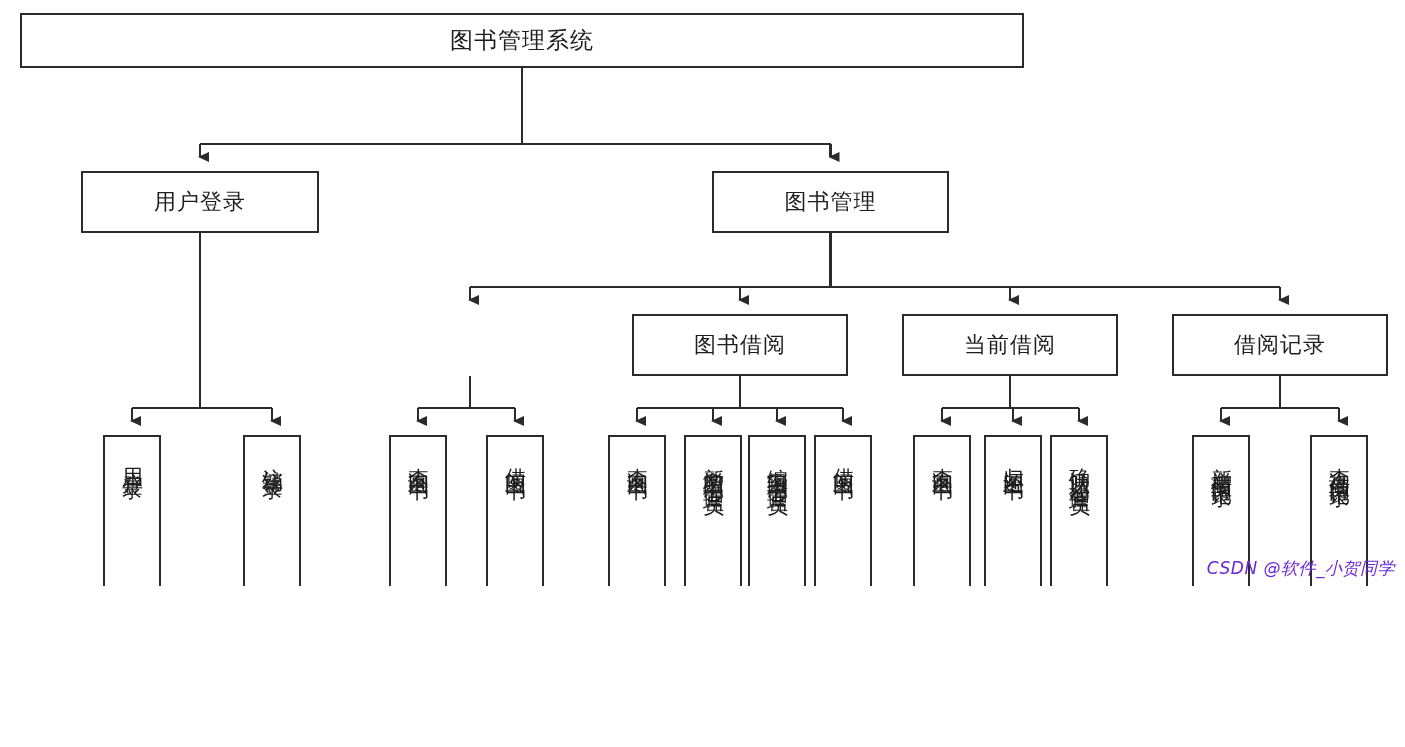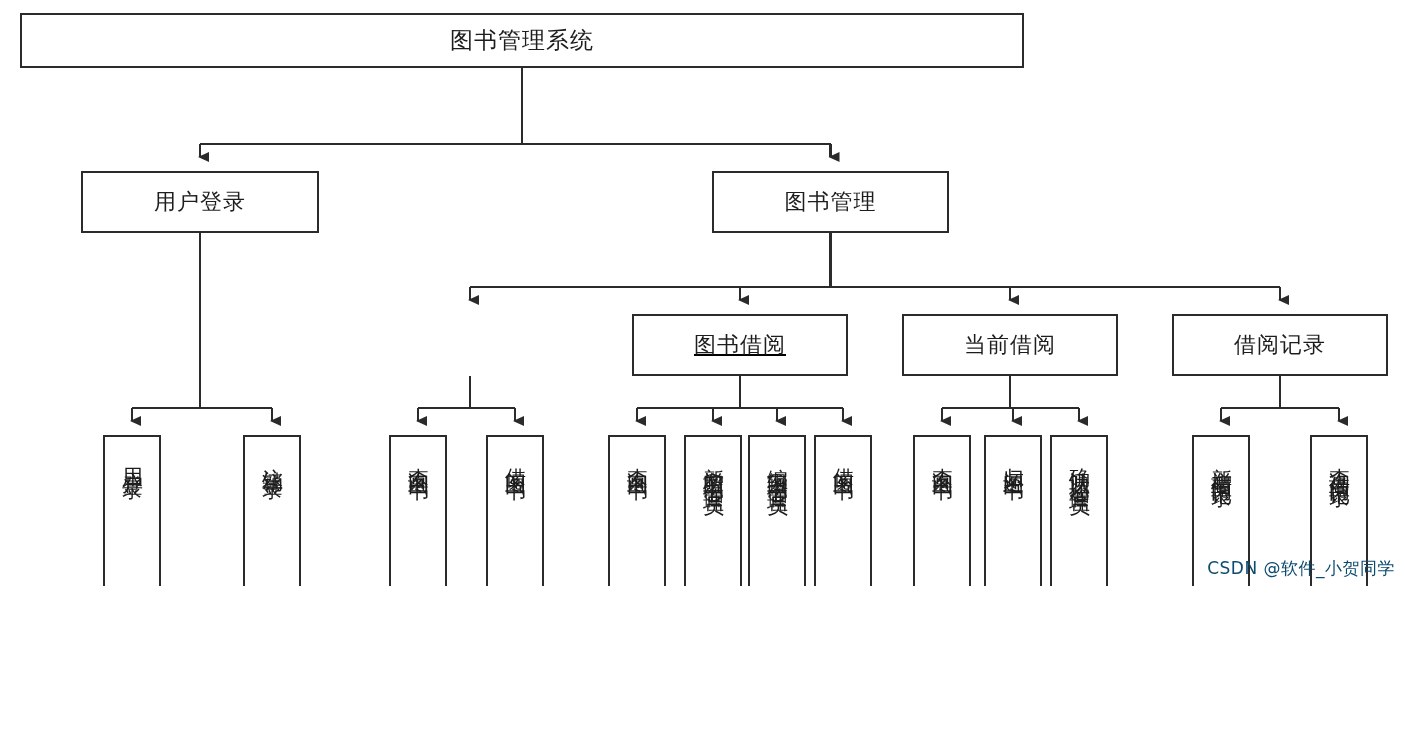--- a/index.html
+++ b/index.html
@@ -56,24 +56,25 @@
     line-height: 1;
     white-space: normal;
     max-height: 275px;
   }
   .node.root .node-label { font-size: 23px; }
   .watermark {
     position: absolute;
     right: 10px;
     bottom: 6px;
     font-size: 17px;
-    color: #0c4a6e;
+    color: #6d28d9;
     letter-spacing: 0.5px;
     z-index: 5;
     white-space: nowrap;
+    font-style: italic;
   }
 </style>
 </head>
 <body>
 
 <div id="diagram-canvas">
   <svg id="edge-layer" viewBox="0 0 1405 747" width="1405" height="747" xmlns="http://www.w3.org/2000/svg">
     <defs>
       <marker id="arrow-head" markerWidth="12" markerHeight="12" refX="5" refY="9" orient="auto" markerUnits="userSpaceOnUse">
         <path d="M0,0 L10,0 L5,11 Z" fill="#2b2b2b"></path>
@@ -122,21 +123,21 @@
 
   <div class="node" style="left:81px; top:171px; width:238px; height:62px;">
     <span class="node-label">用户登录</span>
   </div>
 
   <div class="node" style="left:712px; top:171px; width:237px; height:62px;">
     <span class="node-label">图书管理</span>
   </div>
 
 
-  <div class="node" style="left:632px; top:314px; width:216px; height:62px;text-decoration:underline;">
+  <div class="node" style="left:632px; top:314px; width:216px; height:62px;">
     <span class="node-label">图书借阅</span>
   </div>
 
   <div class="node" style="left:1172px; top:314px; width:216px; height:62px;">
     <span class="node-label">借阅记录</span>
   </div>
 
   <div class="node" style="left:902px; top:314px; width:216px; height:62px;">
     <span class="node-label">当前借阅</span>
   </div>

